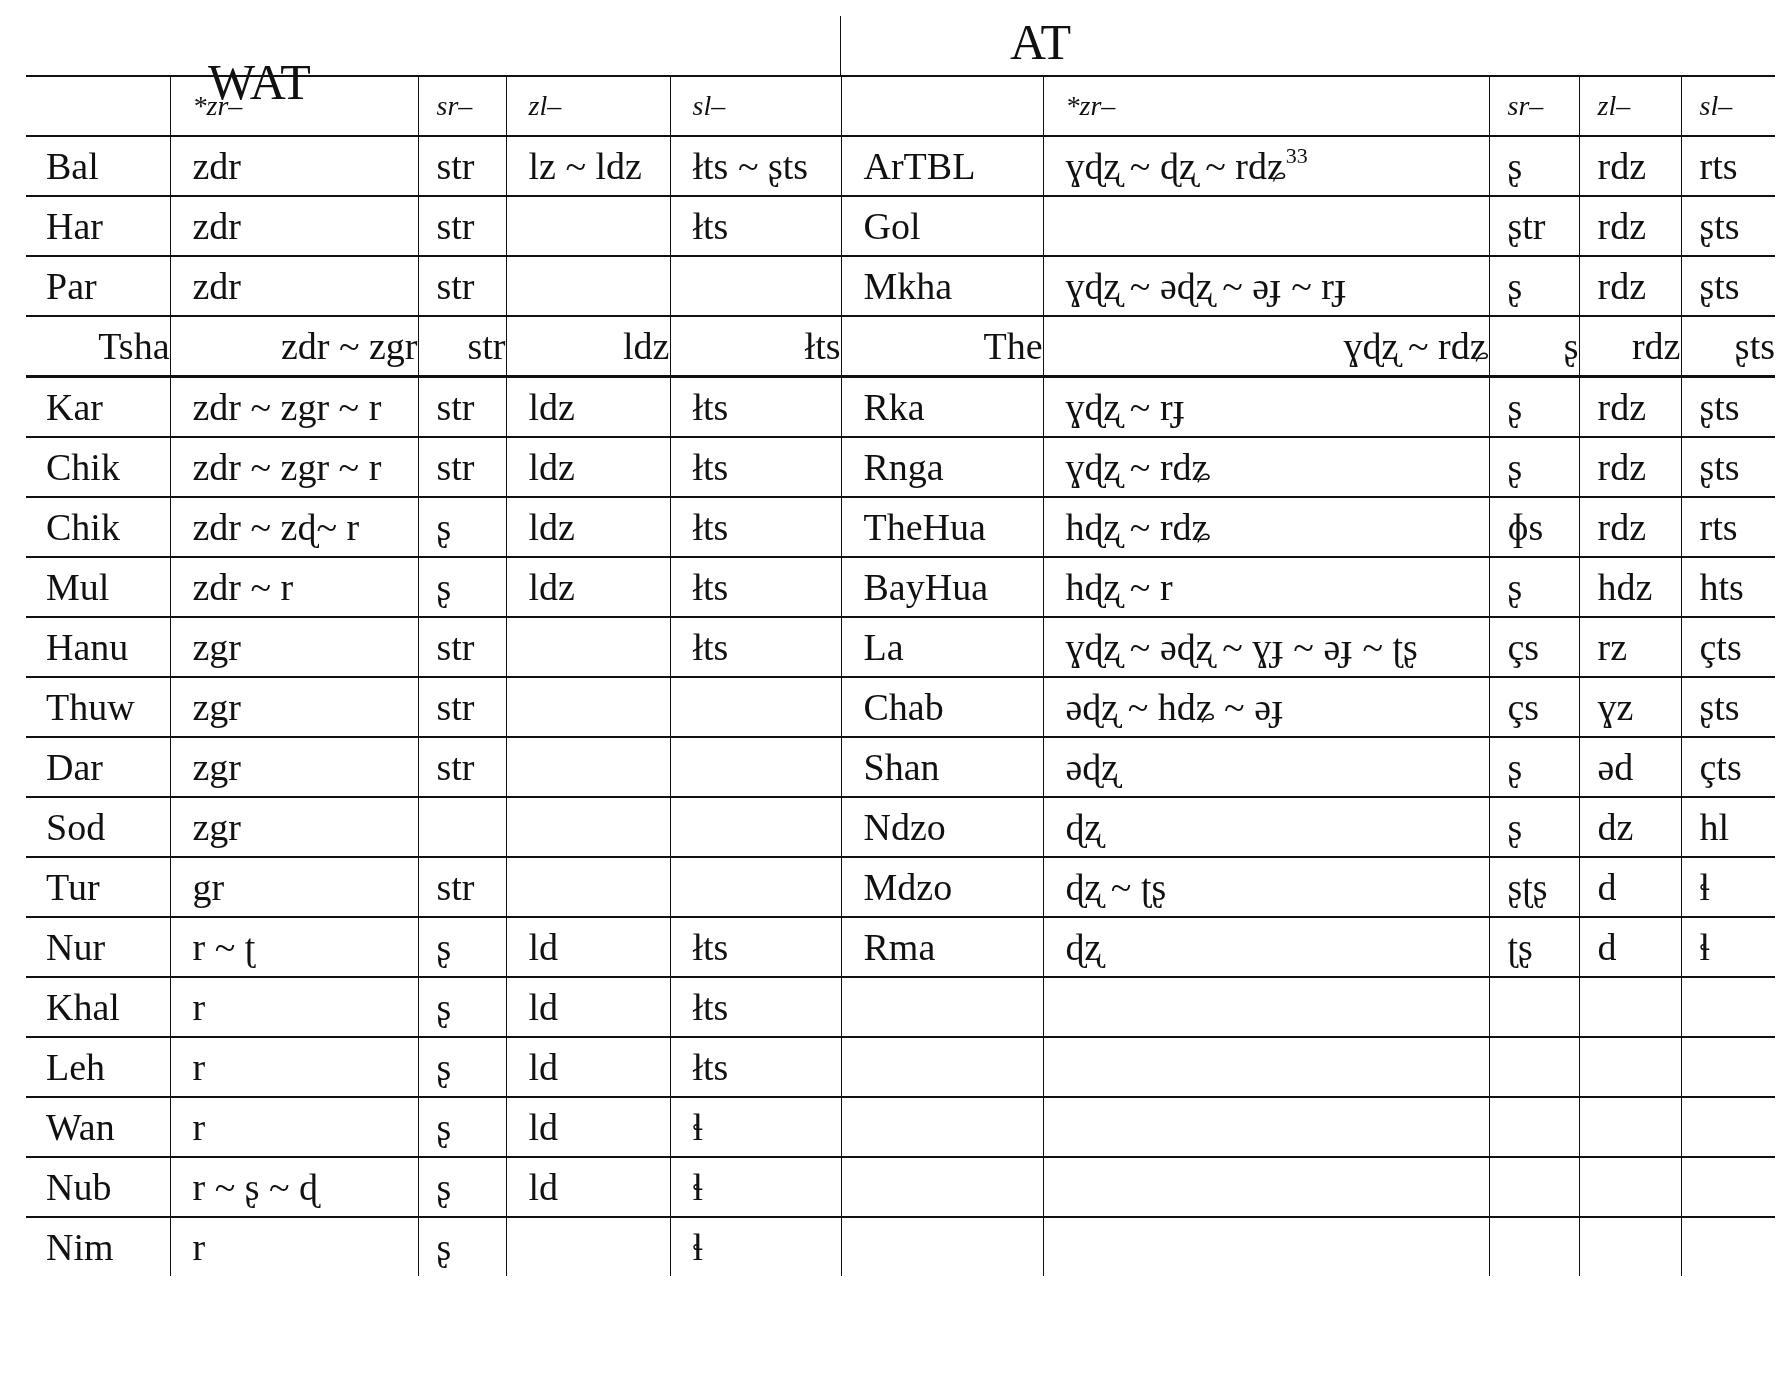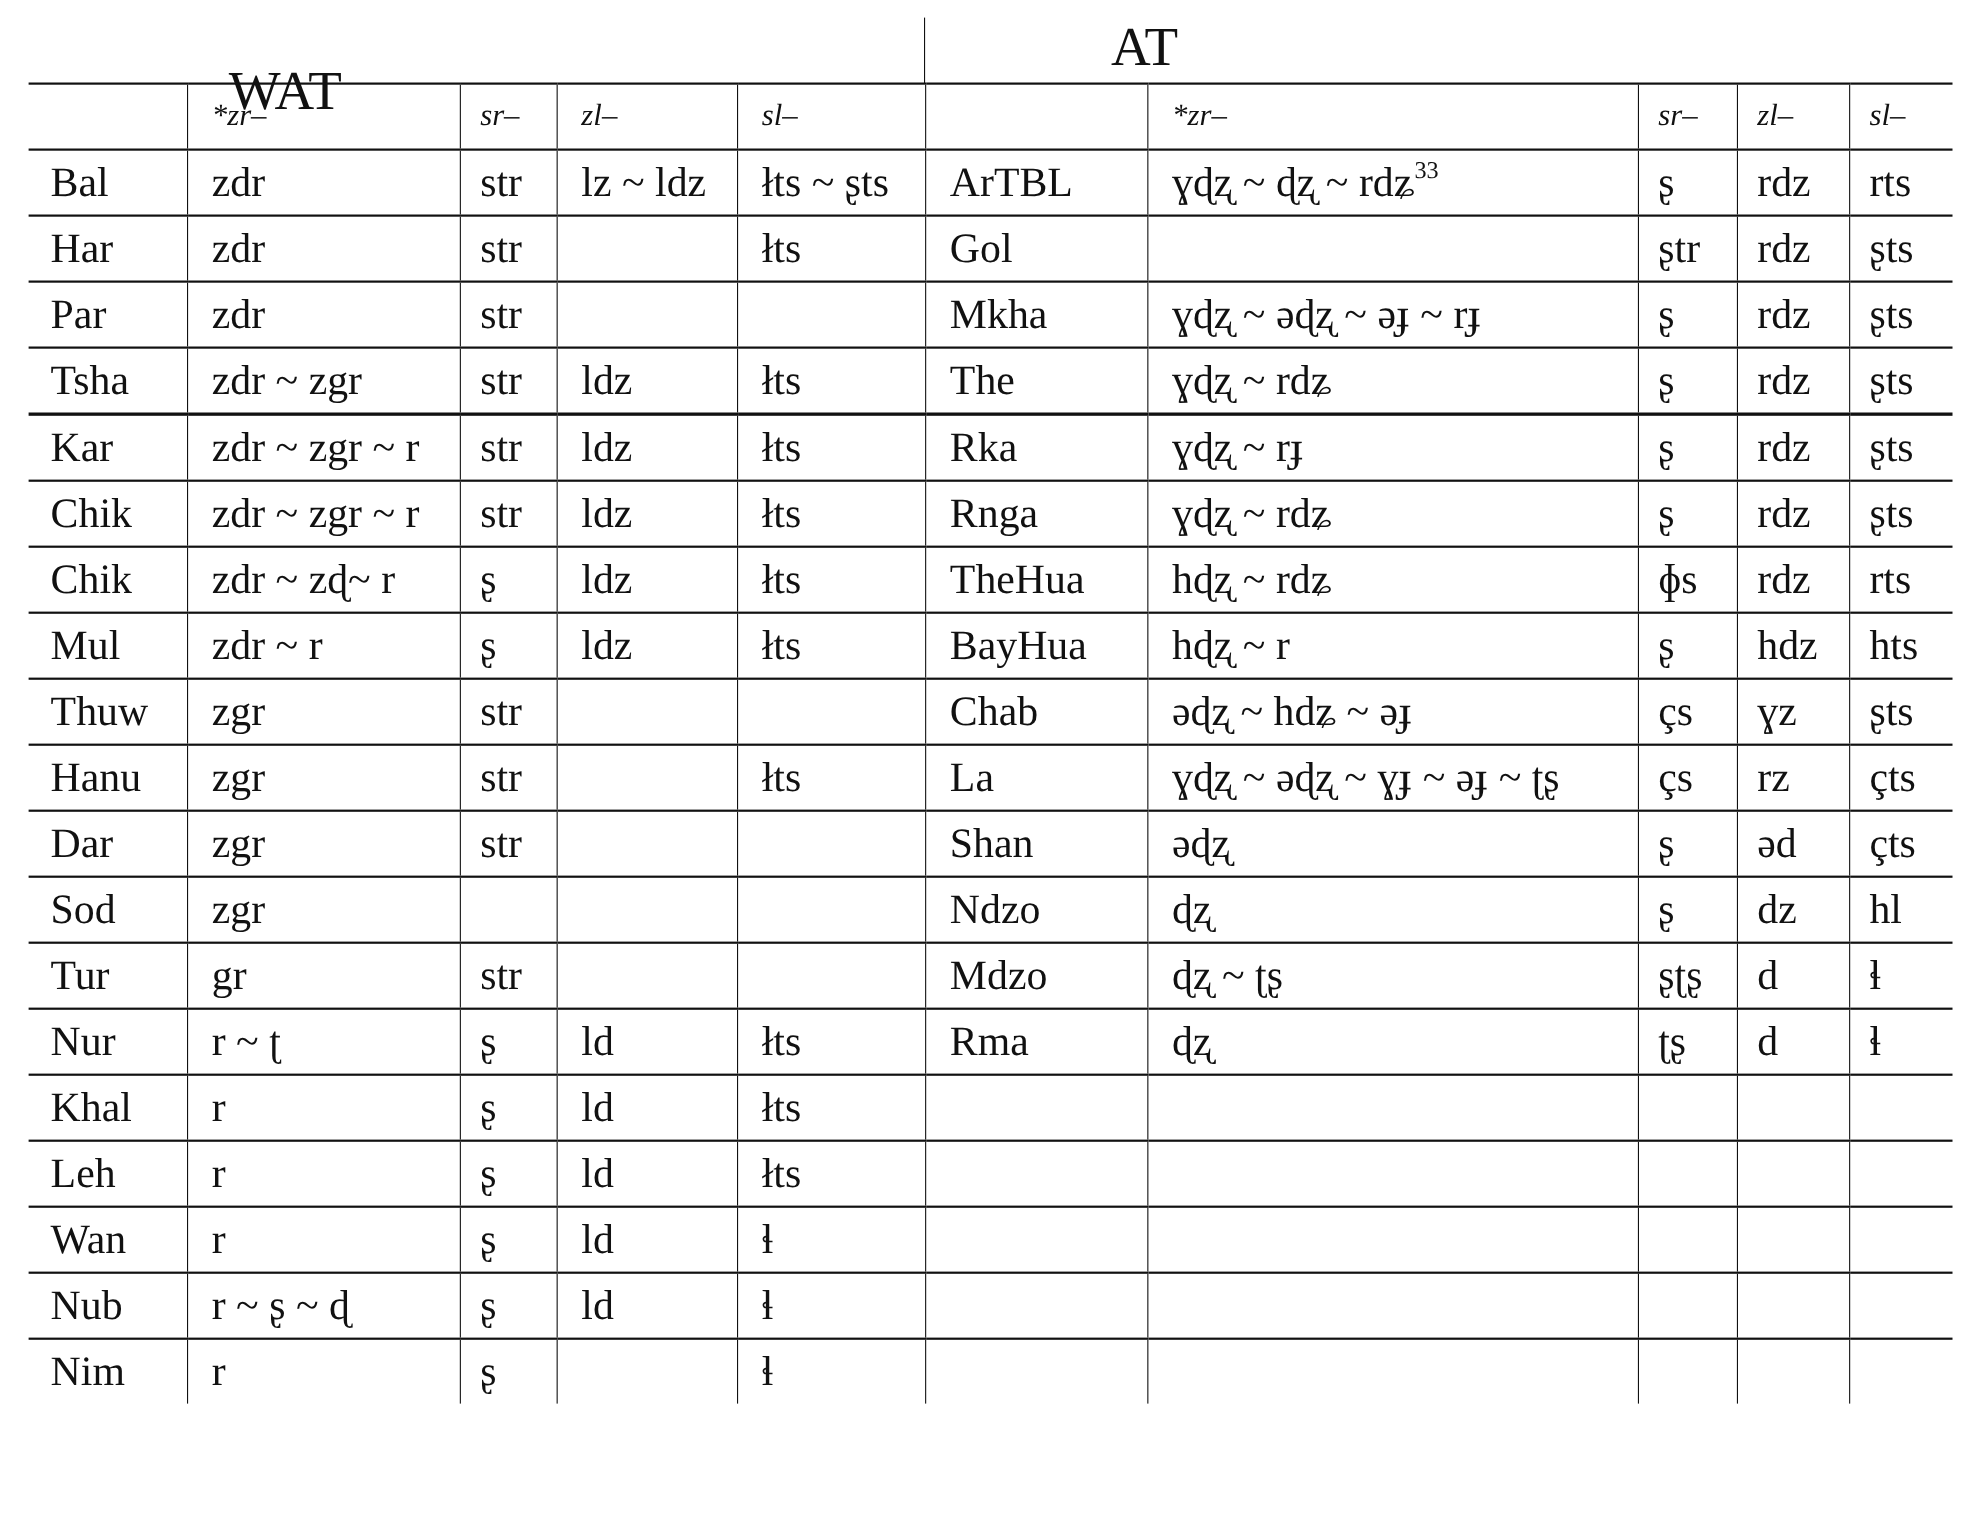--- a/index.html
+++ b/index.html
@@ -29,21 +29,21 @@
     border-bottom: 2px solid #111;
     font-family: "Liberation Serif", "DejaVu Serif", serif;
     font-size: 38px; line-height: 58px;
     white-space: nowrap; overflow: hidden; vertical-align: middle;
   }
   table.grid tr:first-child td { border-top: 2.5px solid #111; }
   table.grid tr.header td {
     font-style: italic; font-size: 28px;
     border-bottom: 2.5px solid #111;
   }
-  table.grid tr.thick td { border-bottom: 3.5px solid #111; }
+  table.grid tr.thick td { border-bottom: 3.5px solid #111; text-align: right; }
   table.grid td.first { border-left: none; padding-left: 20px; }
   table.grid tr:last-child td { border-bottom: none; }
   table.grid td.narrow { padding-left: 18px; }
   td.at-zr { padding-left: 24px; }
   sup { font-size: 22px; vertical-align: 16px; line-height: 0; }
 </style>
 </head>
 <body>
 
 <div class="title wat">WAT</div>
@@ -166,44 +166,44 @@
         <td class="narrow">ʂ</td>
         <td>ldz</td>
         <td>łts</td>
         <td>BayHua</td>
         <td class="at-zr">hɖʐ ~ r</td>
         <td class="narrow">ʂ</td>
         <td class="narrow">hdz</td>
         <td class="narrow">hts</td>
       </tr>
       <tr>
-        <td class="first">Thuw</td>
-        <td>zgr</td>
-        <td class="narrow">str</td>
-        <td></td>
-        <td></td>
-        <td>Chab</td>
-        <td class="at-zr">əɖʐ ~ hdʑ ~ əɟ</td>
-        <td class="narrow">çs</td>
-        <td class="narrow">ɣz</td>
-        <td class="narrow">ʂts</td>
-      </tr>
-      <tr>
         <td class="first">Hanu</td>
         <td>zgr</td>
         <td class="narrow">str</td>
         <td></td>
         <td>łts</td>
         <td>La</td>
         <td class="at-zr">ɣɖʐ ~ əɖʐ ~ ɣɟ ~ əɟ ~ ʈʂ</td>
         <td class="narrow">çs</td>
         <td class="narrow">rz</td>
         <td class="narrow">çts</td>
       </tr>
       <tr>
+        <td class="first">Thuw</td>
+        <td>zgr</td>
+        <td class="narrow">str</td>
+        <td></td>
+        <td></td>
+        <td>Chab</td>
+        <td class="at-zr">əɖʐ ~ hdʑ ~ əɟ</td>
+        <td class="narrow">çs</td>
+        <td class="narrow">ɣz</td>
+        <td class="narrow">ʂts</td>
+      </tr>
+      <tr>
         <td class="first">Dar</td>
         <td>zgr</td>
         <td class="narrow">str</td>
         <td></td>
         <td></td>
         <td>Shan</td>
         <td class="at-zr">əɖʐ</td>
         <td class="narrow">ʂ</td>
         <td class="narrow">əd</td>
         <td class="narrow">çts</td>

